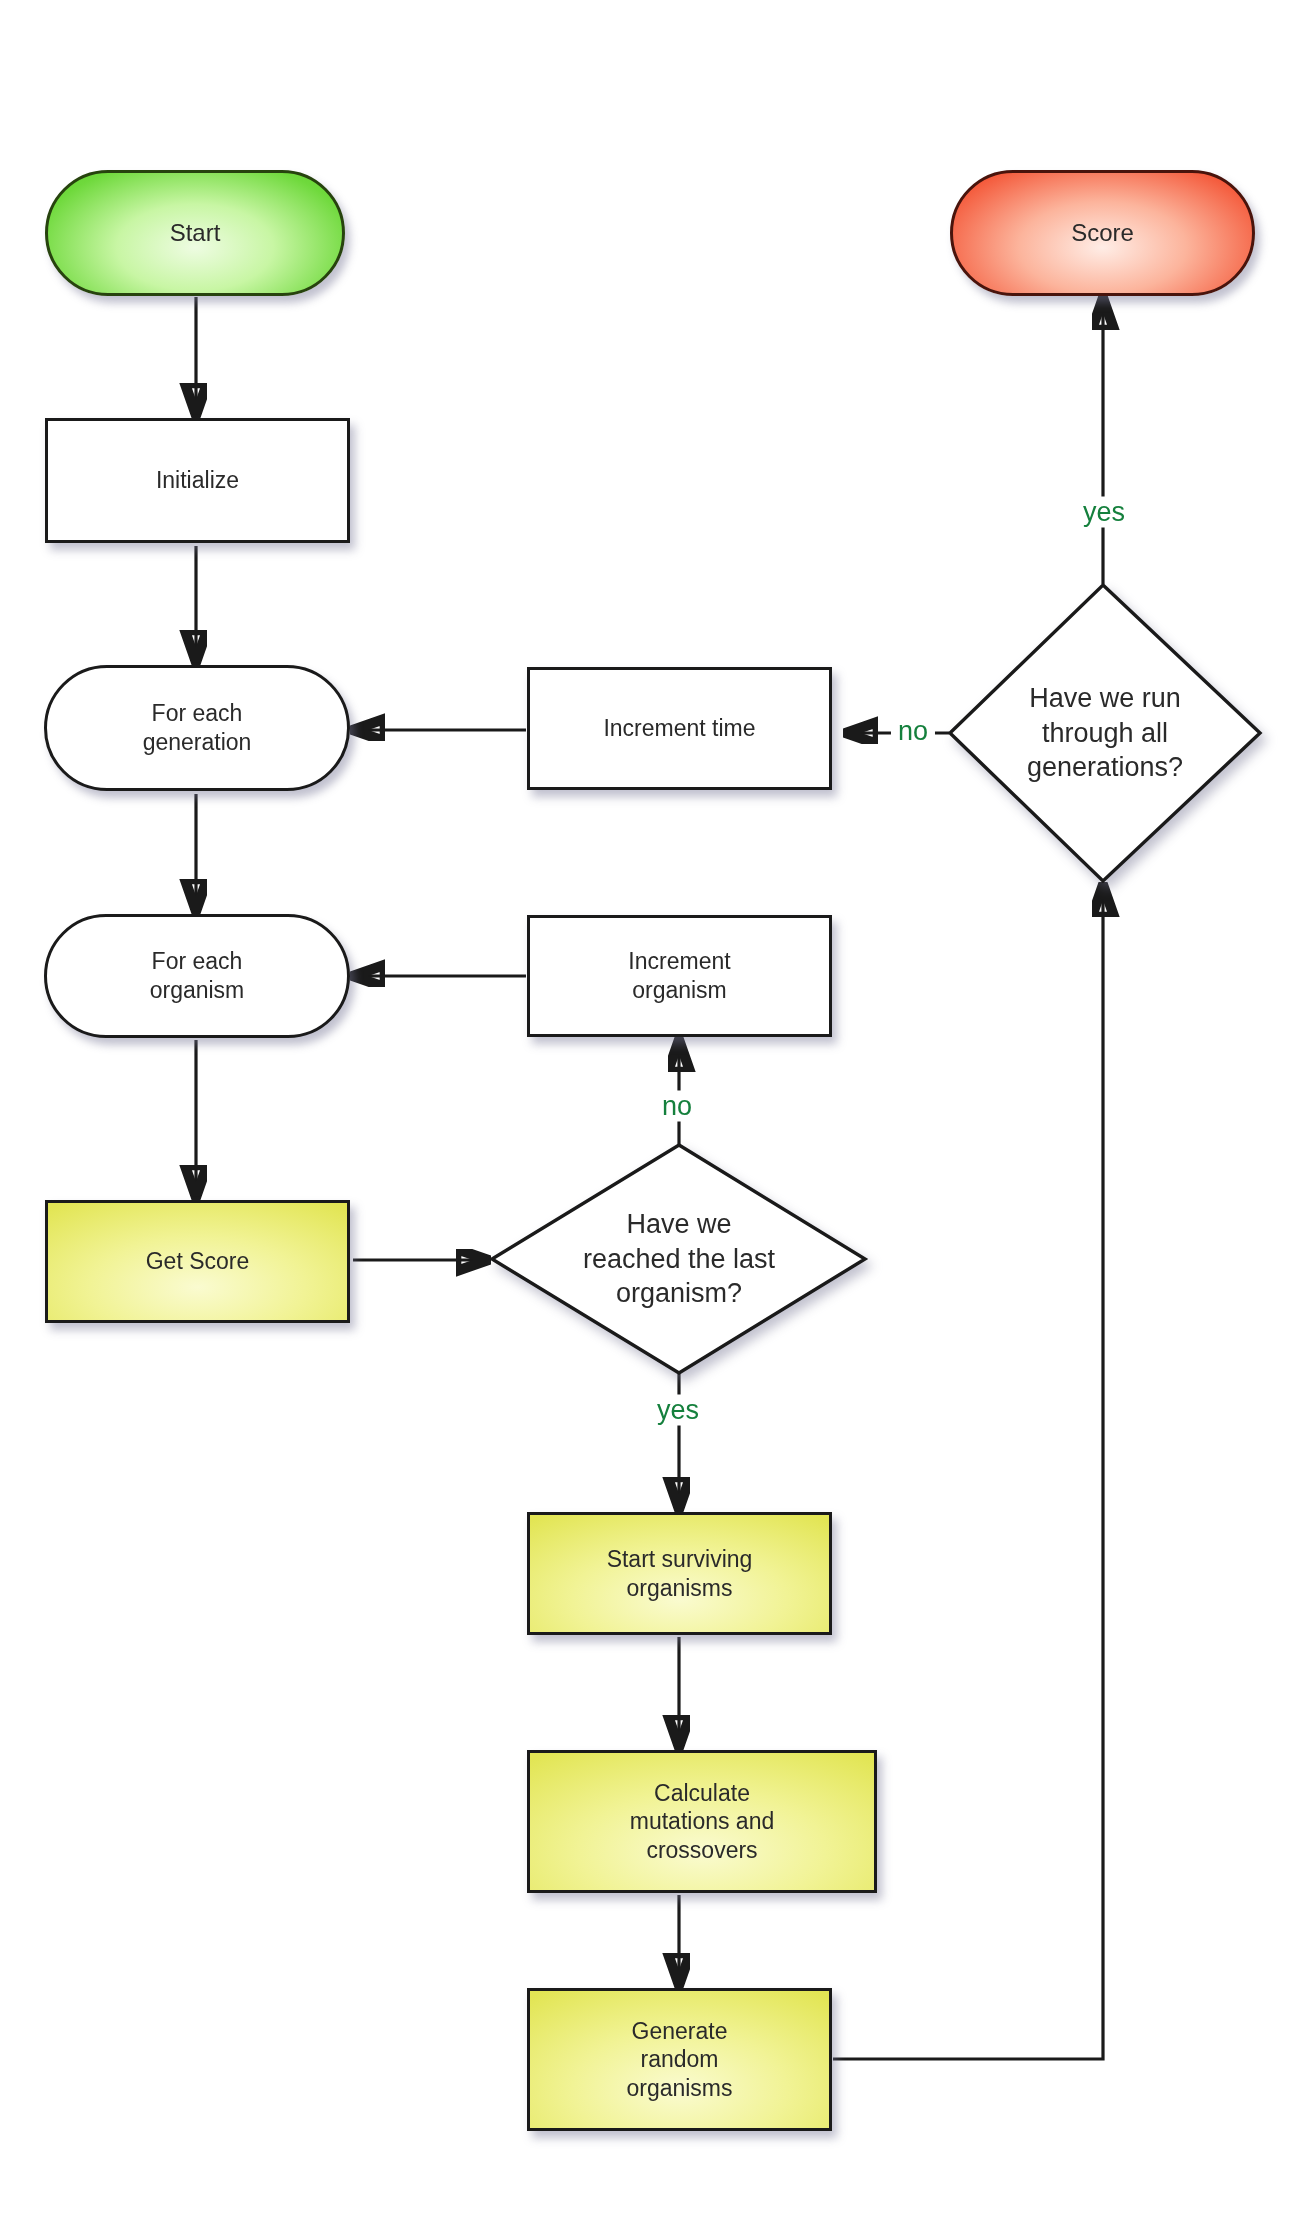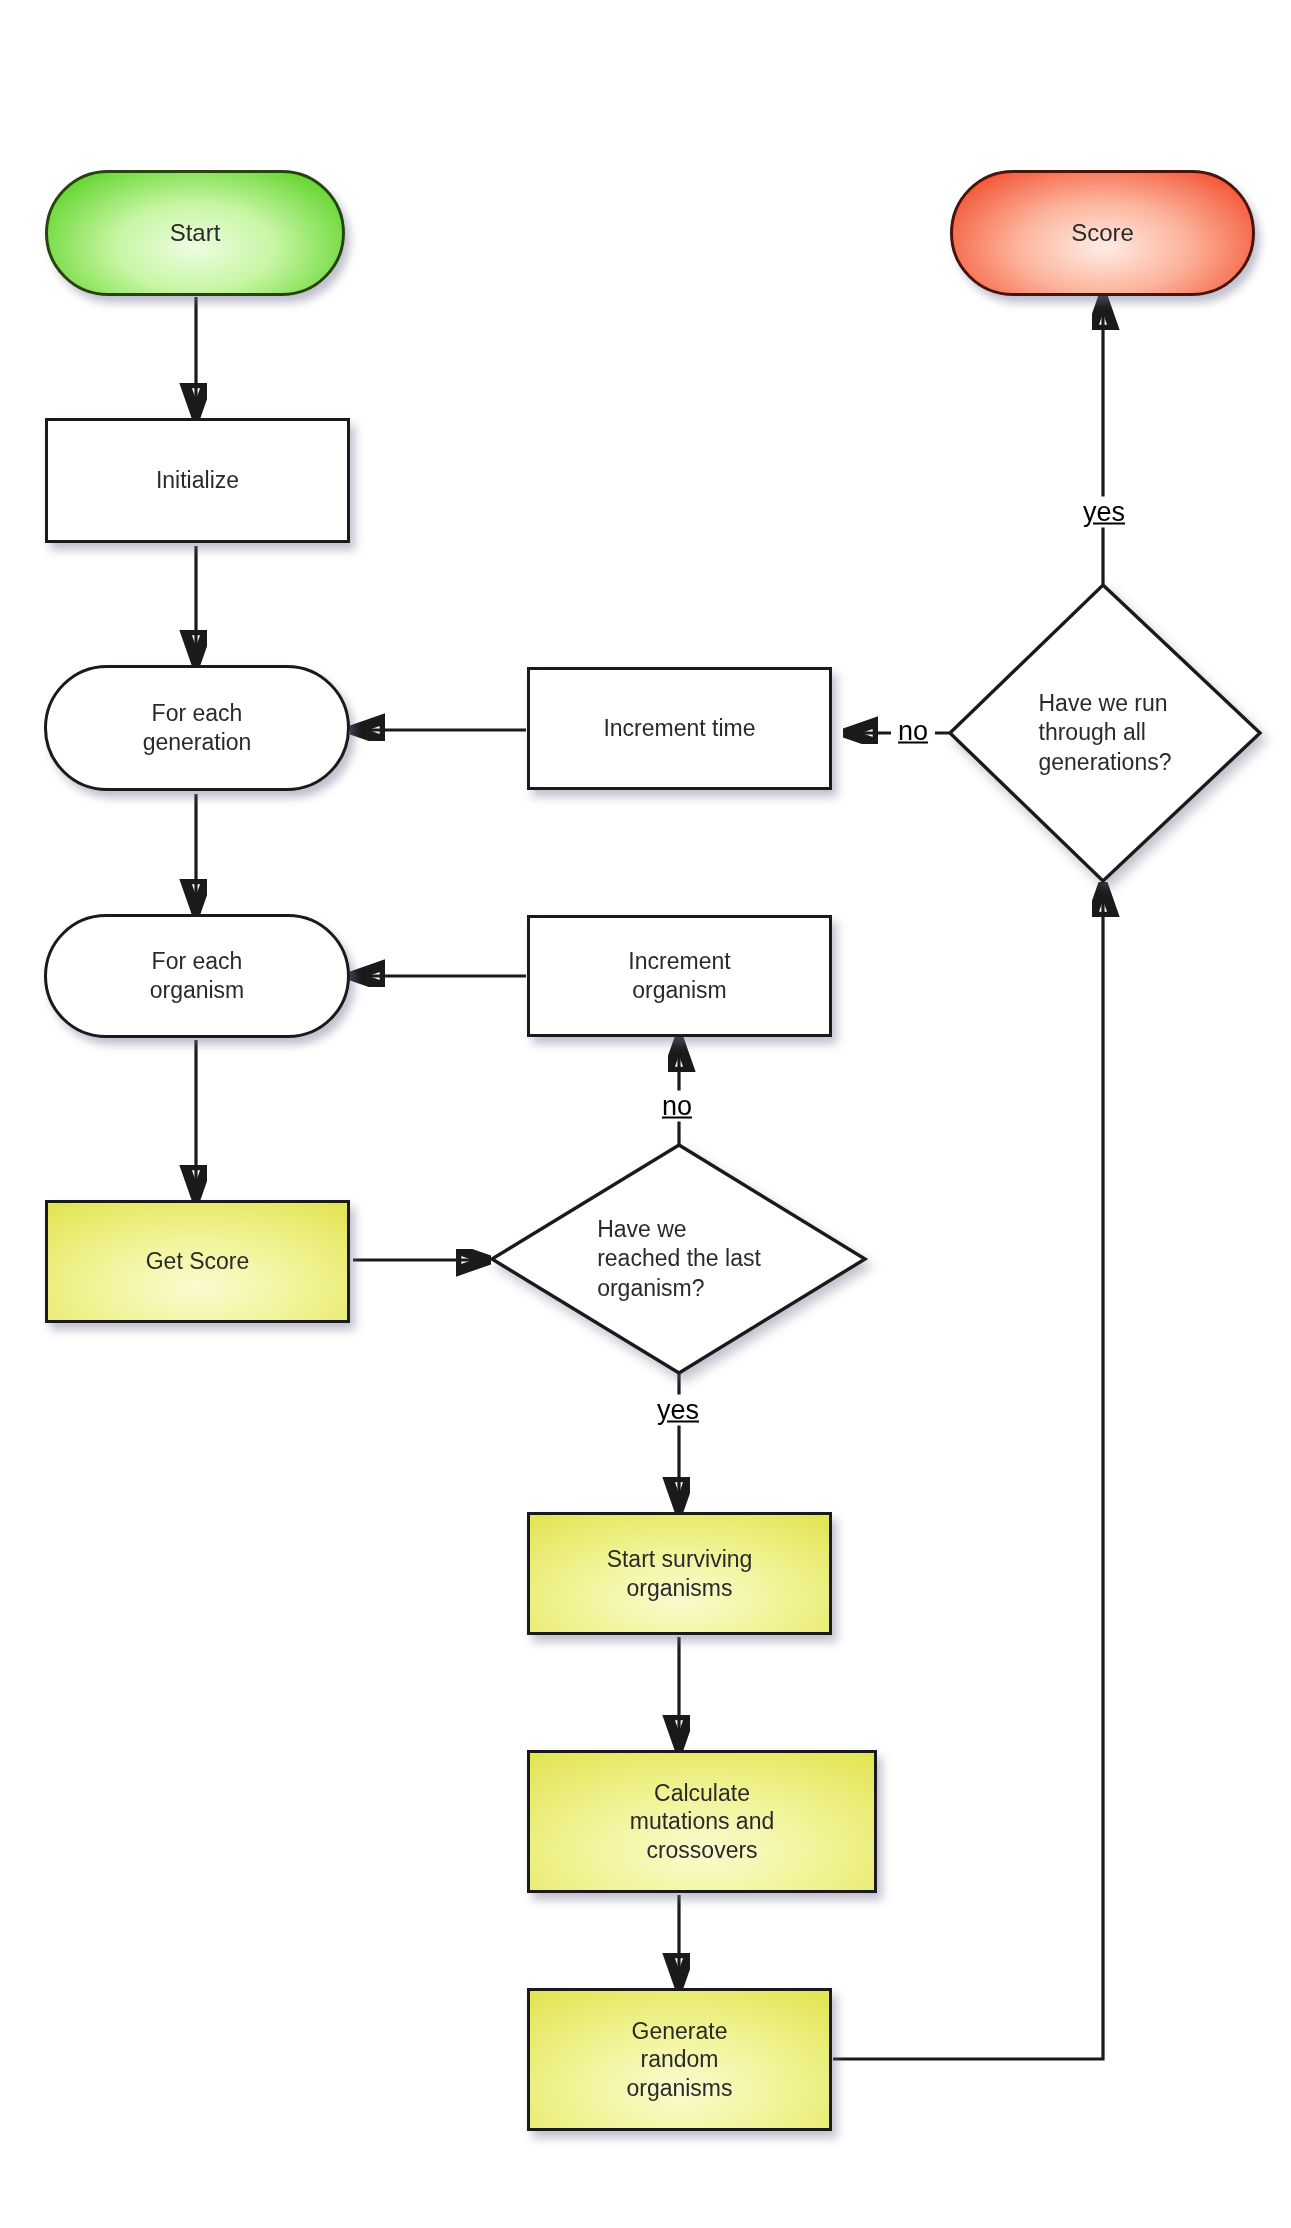--- a/index.html
+++ b/index.html
@@ -60,32 +60,31 @@
   .accent {
     background: radial-gradient(ellipse 75% 90% at 50% 72%,
       var(--highlight-fill-light, #fafbd0) 0%, #f1f395 48%,
       var(--highlight-fill, #e2e554) 100%);
   }
   .diamond-text {
     position: absolute;
     display: flex;
     align-items: center;
     justify-content: center;
-    text-align: left;
-    font-size: 23px;
+    text-align: center;
+    font-size: 27px;
     line-height: 1.28;
   }
   .edge-label {
     position: absolute;
     transform: translate(-50%, -50%);
     background: #ffffff;
     padding: 0 7px;
     font-size: 27px;
-    color: #000000;
-    text-decoration: underline;
+    color: #15803d;
   }
 </style>
 </head>
 <body>
 
 <div class="canvas">
 
   <svg class="wires" viewBox="0 0 1291 2228" xmlns="http://www.w3.org/2000/svg">
     <defs>
       <marker id="arrow" markerWidth="11" markerHeight="9" refX="9" refY="3.5" orient="auto" markerUnits="strokeWidth">

